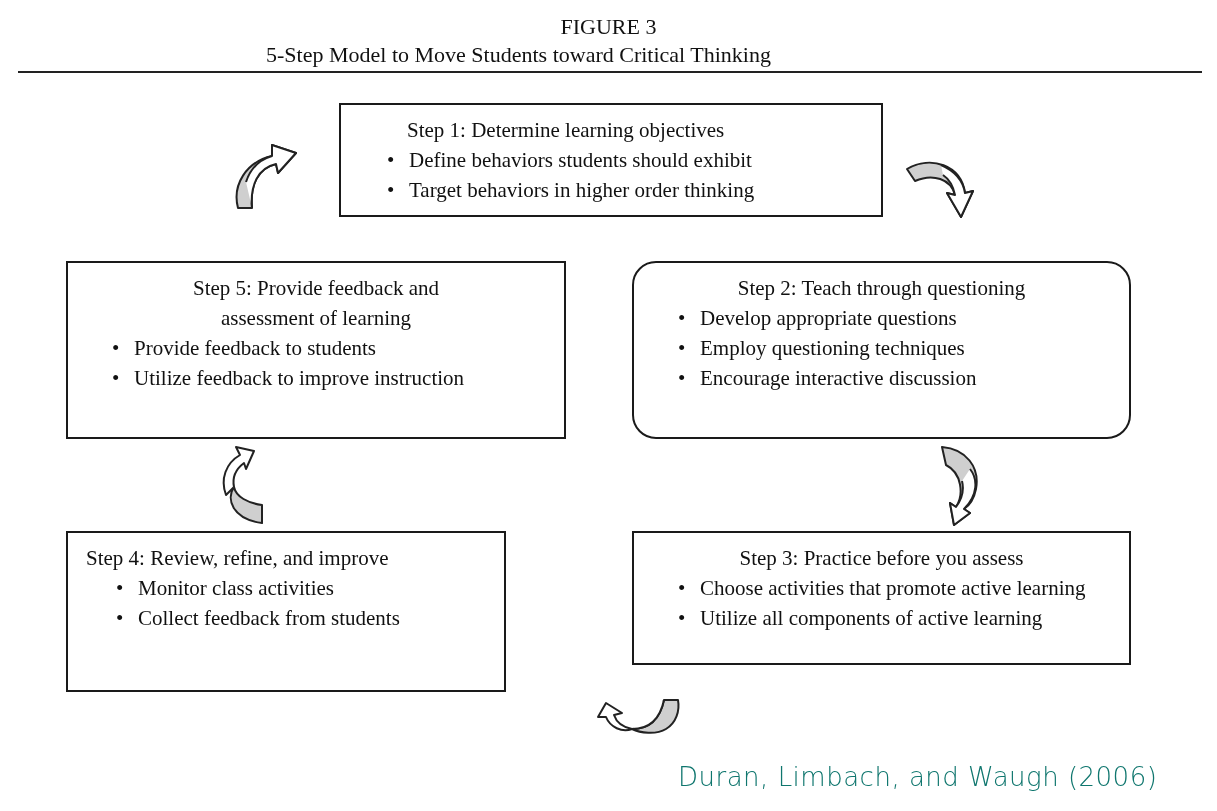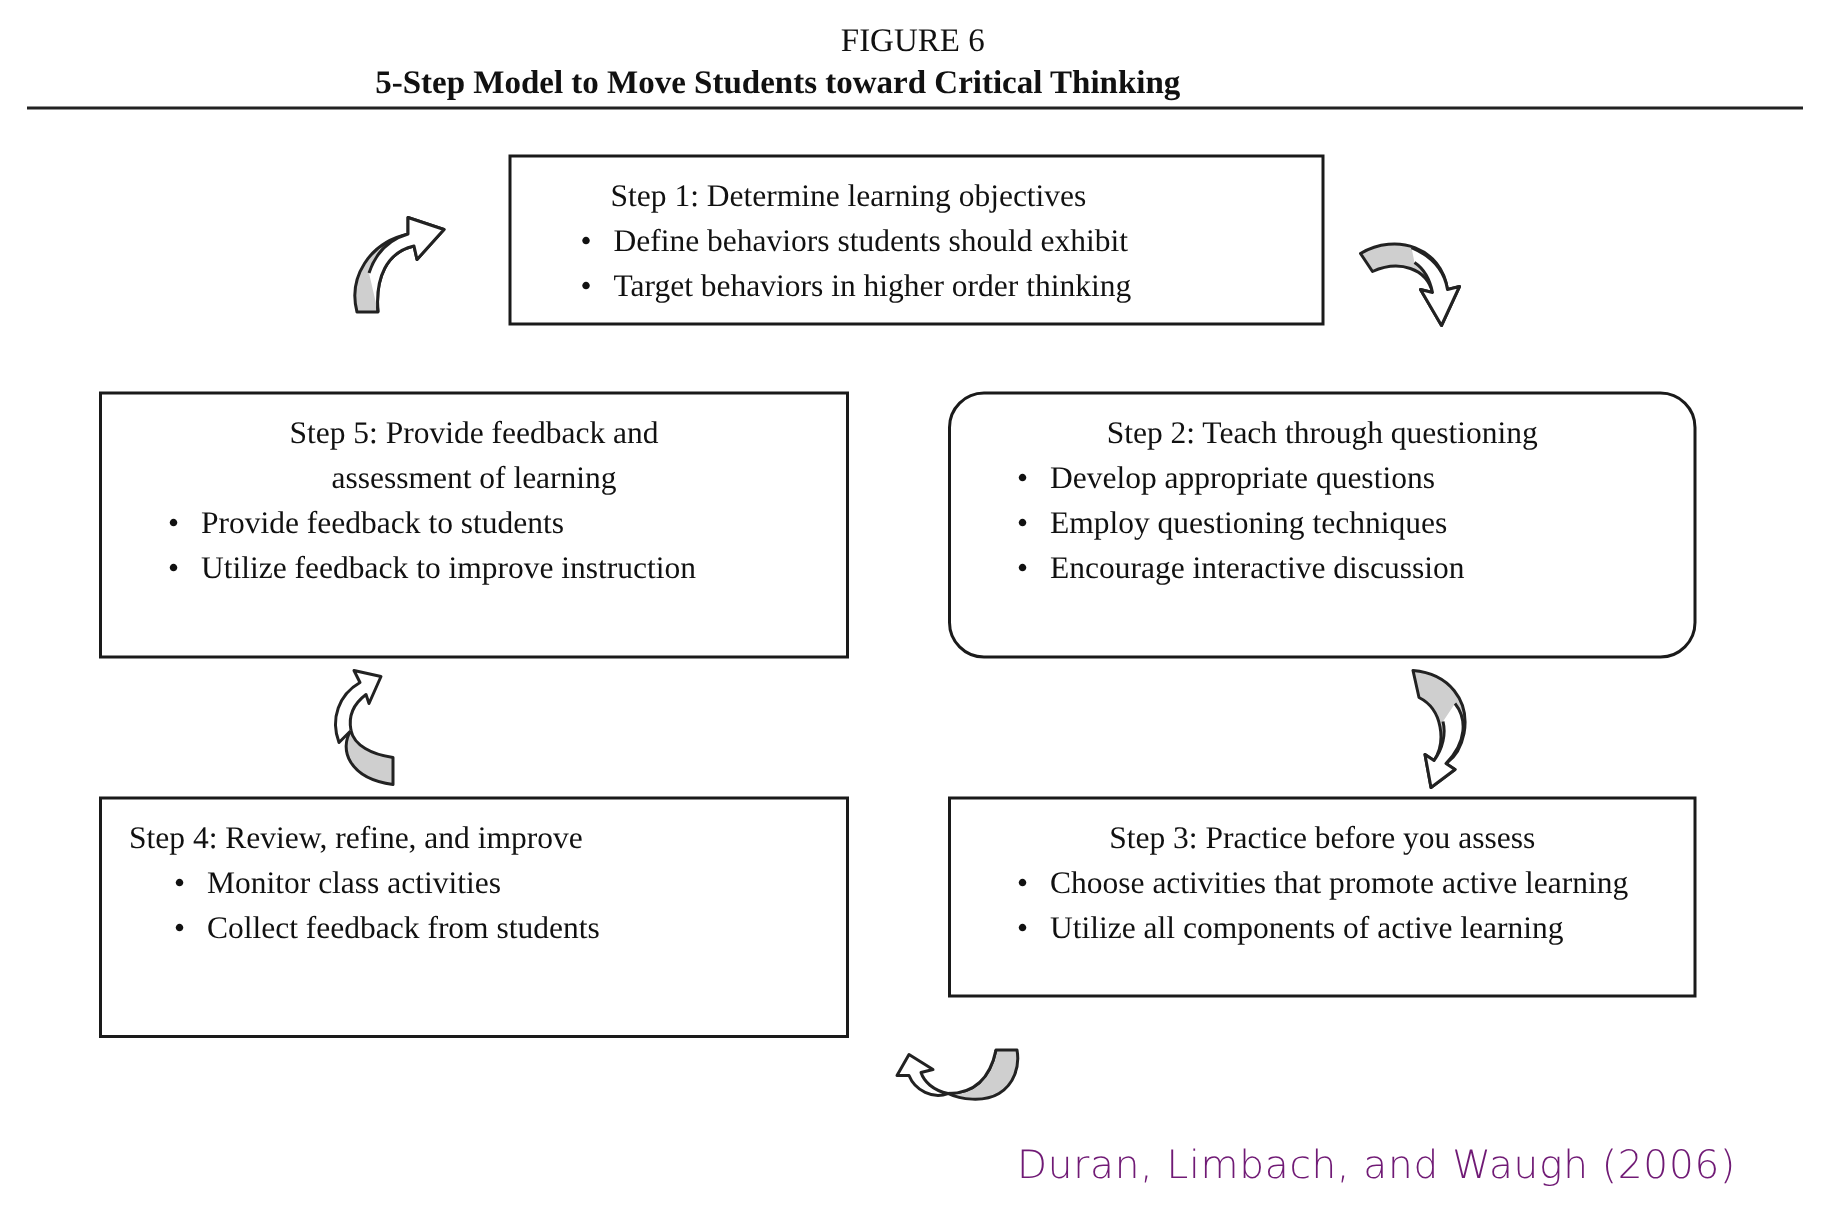--- a/index.html
+++ b/index.html
@@ -1,50 +1,50 @@
 <!DOCTYPE html>
 <html><head>
   <meta charset="utf-8">
   <style>
     html, body { margin: 0; padding: 0; background: #ffffff; }
     body { width: 1217px; height: 811px; position: relative; overflow: hidden;
            font-family: "Liberation Serif", "DejaVu Serif", serif; color: #111; }
     .fig-label { position: absolute; left: 0; width: 1217px; top: 14px; text-align: center;
                  font-size: 22px; line-height: 26px; }
     .fig-title { position: absolute; left: 0; width: 1037px; top: 42px; text-align: center;
-                 font-size: 22px; line-height: 26px; font-weight: bold; }
+                 font-size: 22px; line-height: 26px; }
     .rule { position: absolute; left: 18px; width: 1184px; top: 71px; height: 2px; background: #222; }
     .box { position: absolute; border: 2px solid #1a1a1a; background: #fff; box-sizing: border-box;
            padding: 10px 14px; }
     .box h3 { margin: 0; font-size: 21px; line-height: 30px; font-weight: normal; }
     .box ul { margin: 0; padding: 0; list-style: none; }
     .box li { position: relative; font-size: 21px; line-height: 30px; padding-left: 24px; }
     .box li::before { content: "\2022"; position: absolute; left: 2px; top: 0; }
     #step1 { left: 339px; top: 103px; width: 544px; height: 114px; }
     #step1 h3 { text-align: left; padding-left: 52px; }
     #step1 ul { padding-left: 30px; }
     #step2 { left: 632px; top: 261px; width: 499px; height: 178px; border-radius: 24px; }
     #step2 h3 { text-align: center; }
     #step2 ul { padding-left: 28px; }
     #step3 { left: 632px; top: 531px; width: 499px; height: 134px; }
     #step3 h3 { text-align: center; }
     #step3 ul { padding-left: 28px; }
     #step5 { left: 66px; top: 261px; width: 500px; height: 178px; }
     #step5 h3 { text-align: center; }
     #step5 ul { padding-left: 28px; }
-    #step4 { left: 66px; top: 531px; width: 500px; height: 161px; padding-left: 18px; }
+    #step4 { left: 66px; top: 531px; width: 440px; height: 161px; padding-left: 18px; }
     #step4 ul { padding-left: 28px; }
     .arrow { position: absolute; }
     .citation { position: absolute; left: 678px; top: 762px; font-family: "DejaVu Sans", sans-serif;
-                font-size: 26px; font-weight: 300; letter-spacing: 0.5px; color: #701a75; }
+                font-size: 26px; font-weight: 300; letter-spacing: 0.5px; color: #0f766e; }
   </style>
 </head>
 <body>
 
-<div class="fig-label">FIGURE 6</div>
+<div class="fig-label">FIGURE 3</div>
 <div class="fig-title">5-Step Model to Move Students toward Critical Thinking</div>
 <div class="rule"></div>
 
 <div class="box" id="step1">
   <h3>Step 1:  Determine learning objectives</h3>
   <ul>
     <li>Define behaviors students should exhibit</li>
     <li>Target behaviors in higher order thinking</li>
   </ul>
 </div>

